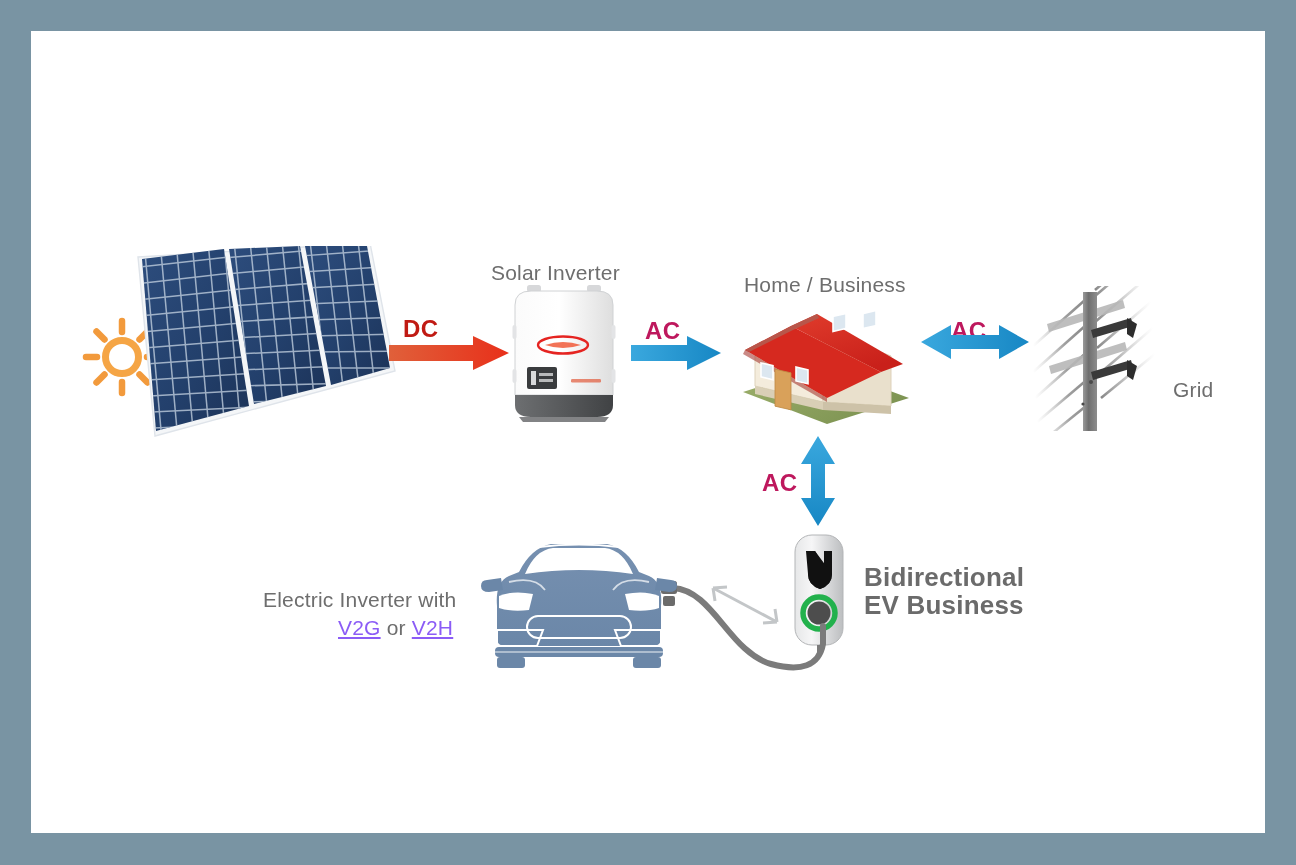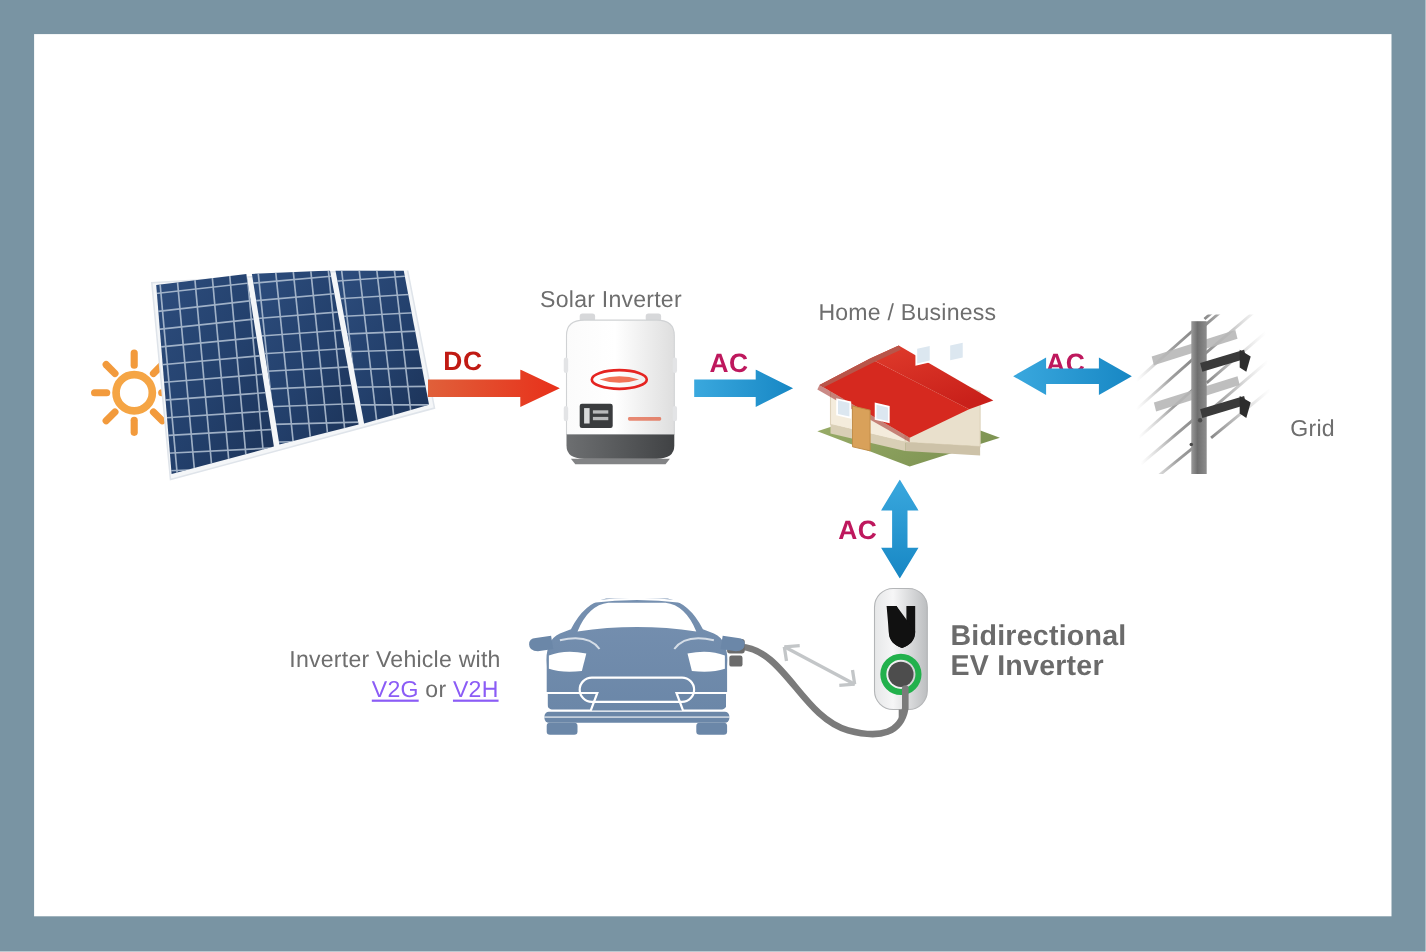--- a/index.html
+++ b/index.html
@@ -361,21 +361,21 @@
         <path d="M-13,-14 L-4,-14 L13,9 L13,-14 L13,-14 L13,9 Q13,20 1,24 Q-11,20 -11,9 Z" fill="#111111"></path>
       </g>
 
       <circle cx="28" cy="82" r="16" fill="none" stroke="#22b14c" stroke-width="5.5"></circle>
       <circle cx="28" cy="82" r="11.5" fill="#4d4d4d"></circle>
 
       <path d="M28,114 L28,122" stroke="#7b7b7b" stroke-width="4" fill="none"></path>
     </svg>
   </div>
   <div class="lbl lbl-bold" style="left:833px;top:531px;">Bidirectional</div>
-  <div class="lbl lbl-bold" style="left:833px;top:559px;">EV Inverter</div>
+  <div class="lbl lbl-bold" style="left:833px;top:559px;">EV Business</div>
 
   <div class="node" id="cable">
     <svg width="200" height="115" viewBox="0 0 200 115">
 
       <path d="M22,22 C62,24 78,86 120,98 C150,106 168,100 172,78 L172,60" stroke="#7b7b7b" stroke-width="6" fill="none" stroke-linecap="round"></path>
 
       <rect x="10" y="15" width="16" height="13" rx="2.5" fill="#6b6b6b"></rect>
 
       <g fill="none" stroke="#c3c6c8" stroke-width="3">
         <path d="M62,22 L126,56"></path>
@@ -418,18 +418,18 @@
       <rect x="16" y="113" width="168" height="10" rx="4" fill="#6b87a8"></rect>
       <path d="M16,118 L184,118" stroke="#ffffff" stroke-width="1.6" opacity=".6"></path>
 
       <rect x="18" y="123" width="28" height="11" rx="3" fill="#6b87a8"></rect>
       <rect x="154" y="123" width="28" height="11" rx="3" fill="#6b87a8"></rect>
 
       <rect x="184" y="62" width="12" height="10" rx="2" fill="#6b6b6b"></rect>
     </svg>
   </div>
 
-  <div class="lbl" style="left:232px;top:556px;">Inverter Vehicle with</div>
+  <div class="lbl" style="left:232px;top:556px;">Electric Inverter with</div>
   <div class="lbl" style="left:307px;top:584px;">
     <span class="red">V2G</span><span> or </span><span class="red">V2H</span>
   </div>
 
 </div>
 
 </body></html>

